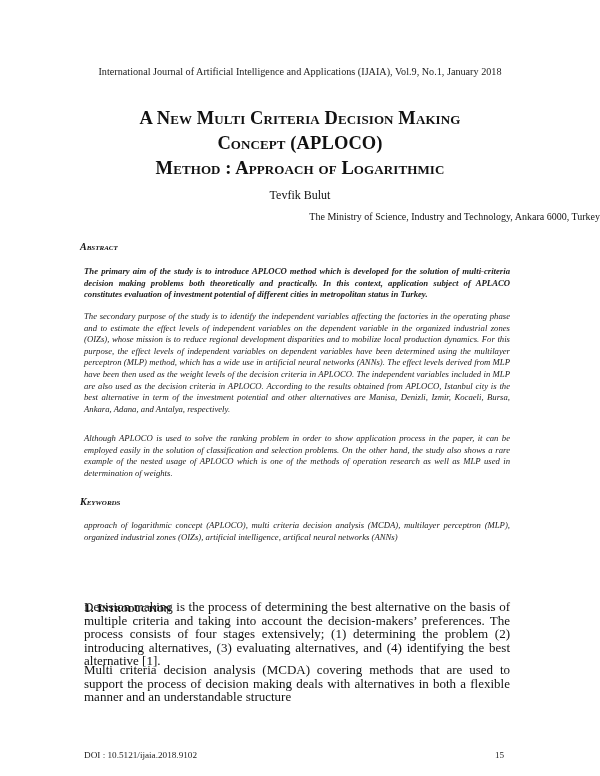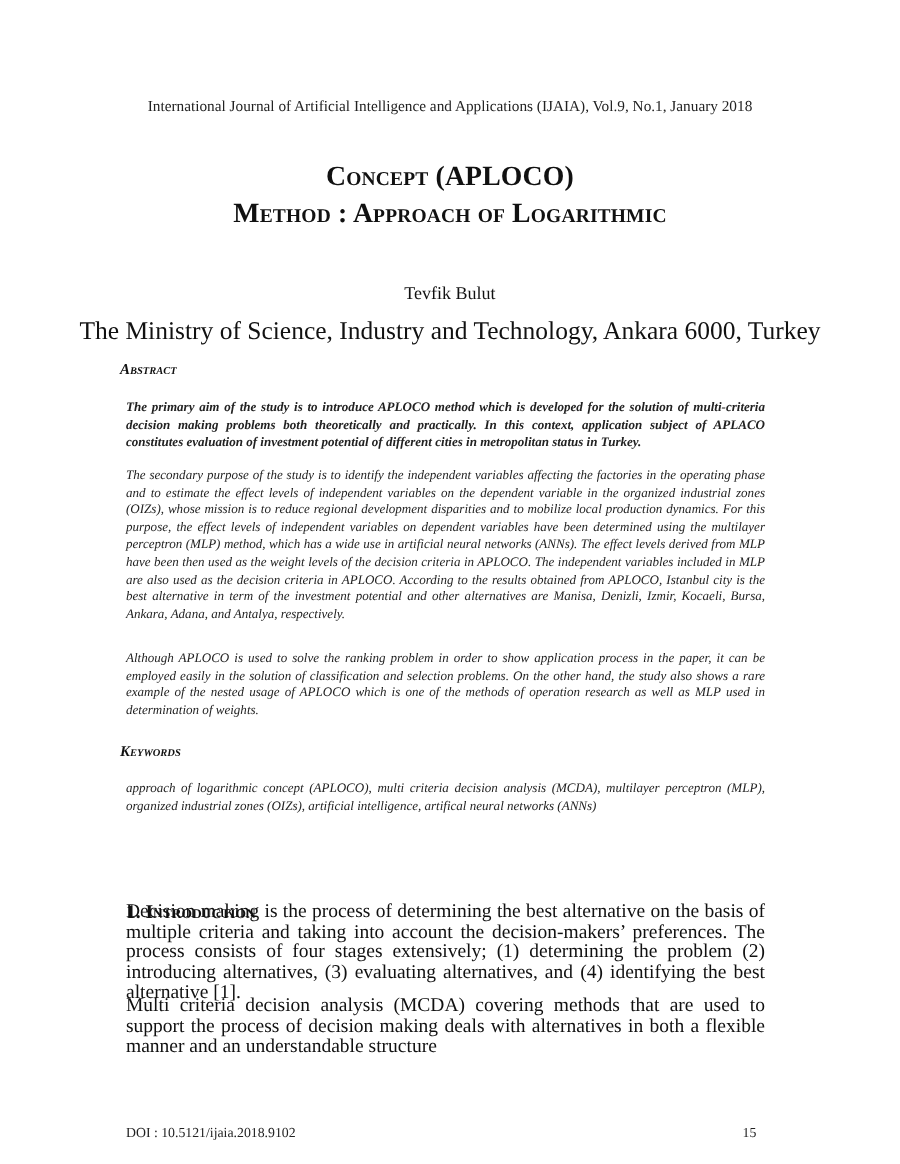--- a/index.html
+++ b/index.html
@@ -1,35 +1,36 @@
 <!DOCTYPE html>
 <html><head>
 <meta charset="utf-8">
 <style>
   html, body { margin: 0; padding: 0; background: #ffffff; }
   body { width: 600px; height: 776px; position: relative; overflow: hidden; color: #111; font-family: "Liberation Serif", "DejaVu Serif", serif; }
   .page { position: absolute; left: 0; top: 0; width: 600px; height: 776px; }
   .running-header { position: absolute; top: 66px; left: 0; width: 600px; text-align: center; font-size: 10.2px; color: #222; }
   .title { position: absolute; top: 106px; left: 60px; width: 480px; text-align: center; font-weight: bold; font-size: 18.5px; line-height: 25px; font-variant: small-caps; letter-spacing: 0.1px; }
   .author { position: absolute; top: 188px; left: 0; width: 600px; text-align: center; font-size: 12px; }
-  .affil { position: absolute; top: 211px; left: 0; width: 600px; text-align: center; font-size: 17px; }
+  .affil { position: absolute; top: 211px; left: 0; width: 600px; text-align: right; font-size: 10px; }
   .sec-head-it { position: absolute; left: 80px; font-weight: bold; font-style: italic; font-size: 10px; font-variant: small-caps; }
   .abs-para { position: absolute; left: 84px; width: 426px; font-style: italic; font-size: 8.7px; line-height: 11.6px; text-align: justify; color: #222; }
   .sec-head { position: absolute; left: 84px; font-weight: bold; font-size: 13px; font-variant: small-caps; }
   .body-para { position: absolute; left: 84px; width: 426px; font-size: 13px; line-height: 13.6px; text-align: justify; color: #111; }
   .footer-doi { position: absolute; top: 750px; left: 84px; font-size: 9.2px; color: #222; }
   .footer-page { position: absolute; top: 750px; left: 495px; font-size: 9.2px; color: #222; }
 </style>
 </head>
 <body>
 
 <div class="page">
   <div class="running-header">International Journal of Artificial Intelligence and Applications (IJAIA), Vol.9, No.1, January 2018</div>
 
   <div class="title">
+    <div>A New Multi Criteria Decision Making</div>
     <div>Concept (APLOCO)</div>
     <div>Method : Approach of Logarithmic</div>
   </div>
 
   <div class="author">Tevfik Bulut</div>
   <div class="affil">The Ministry of Science, Industry and Technology, Ankara 6000, Turkey</div>
 
   <div class="sec-head-it" style="top:241px;">Abstract</div>
   <div class="abs-para" style="top:266px;font-weight:bold;">The primary aim of the study is to introduce APLOCO method which is developed for the solution of multi-criteria decision making problems both theoretically and practically. In this context, application subject of APLACO constitutes evaluation of investment potential of different cities in metropolitan status in Turkey.</div>
   <div class="abs-para" style="top:311px;">The secondary purpose of the study is to identify the independent variables affecting the factories in the operating phase and to estimate the effect levels of independent variables on the dependent variable in the organized industrial zones (OIZs), whose mission is to reduce regional development disparities and to mobilize local production dynamics. For this purpose, the effect levels of independent variables on dependent variables have been determined using the multilayer perceptron (MLP) method, which has a wide use in artificial neural networks (ANNs). The effect levels derived from MLP have been then used as the weight levels of the decision criteria in APLOCO. The independent variables included in MLP are also used as the decision criteria in APLOCO. According to the results obtained from APLOCO, Istanbul city is the best alternative in term of the investment potential and other alternatives are Manisa, Denizli, Izmir, Kocaeli, Bursa, Ankara, Adana, and Antalya, respectively.</div>

